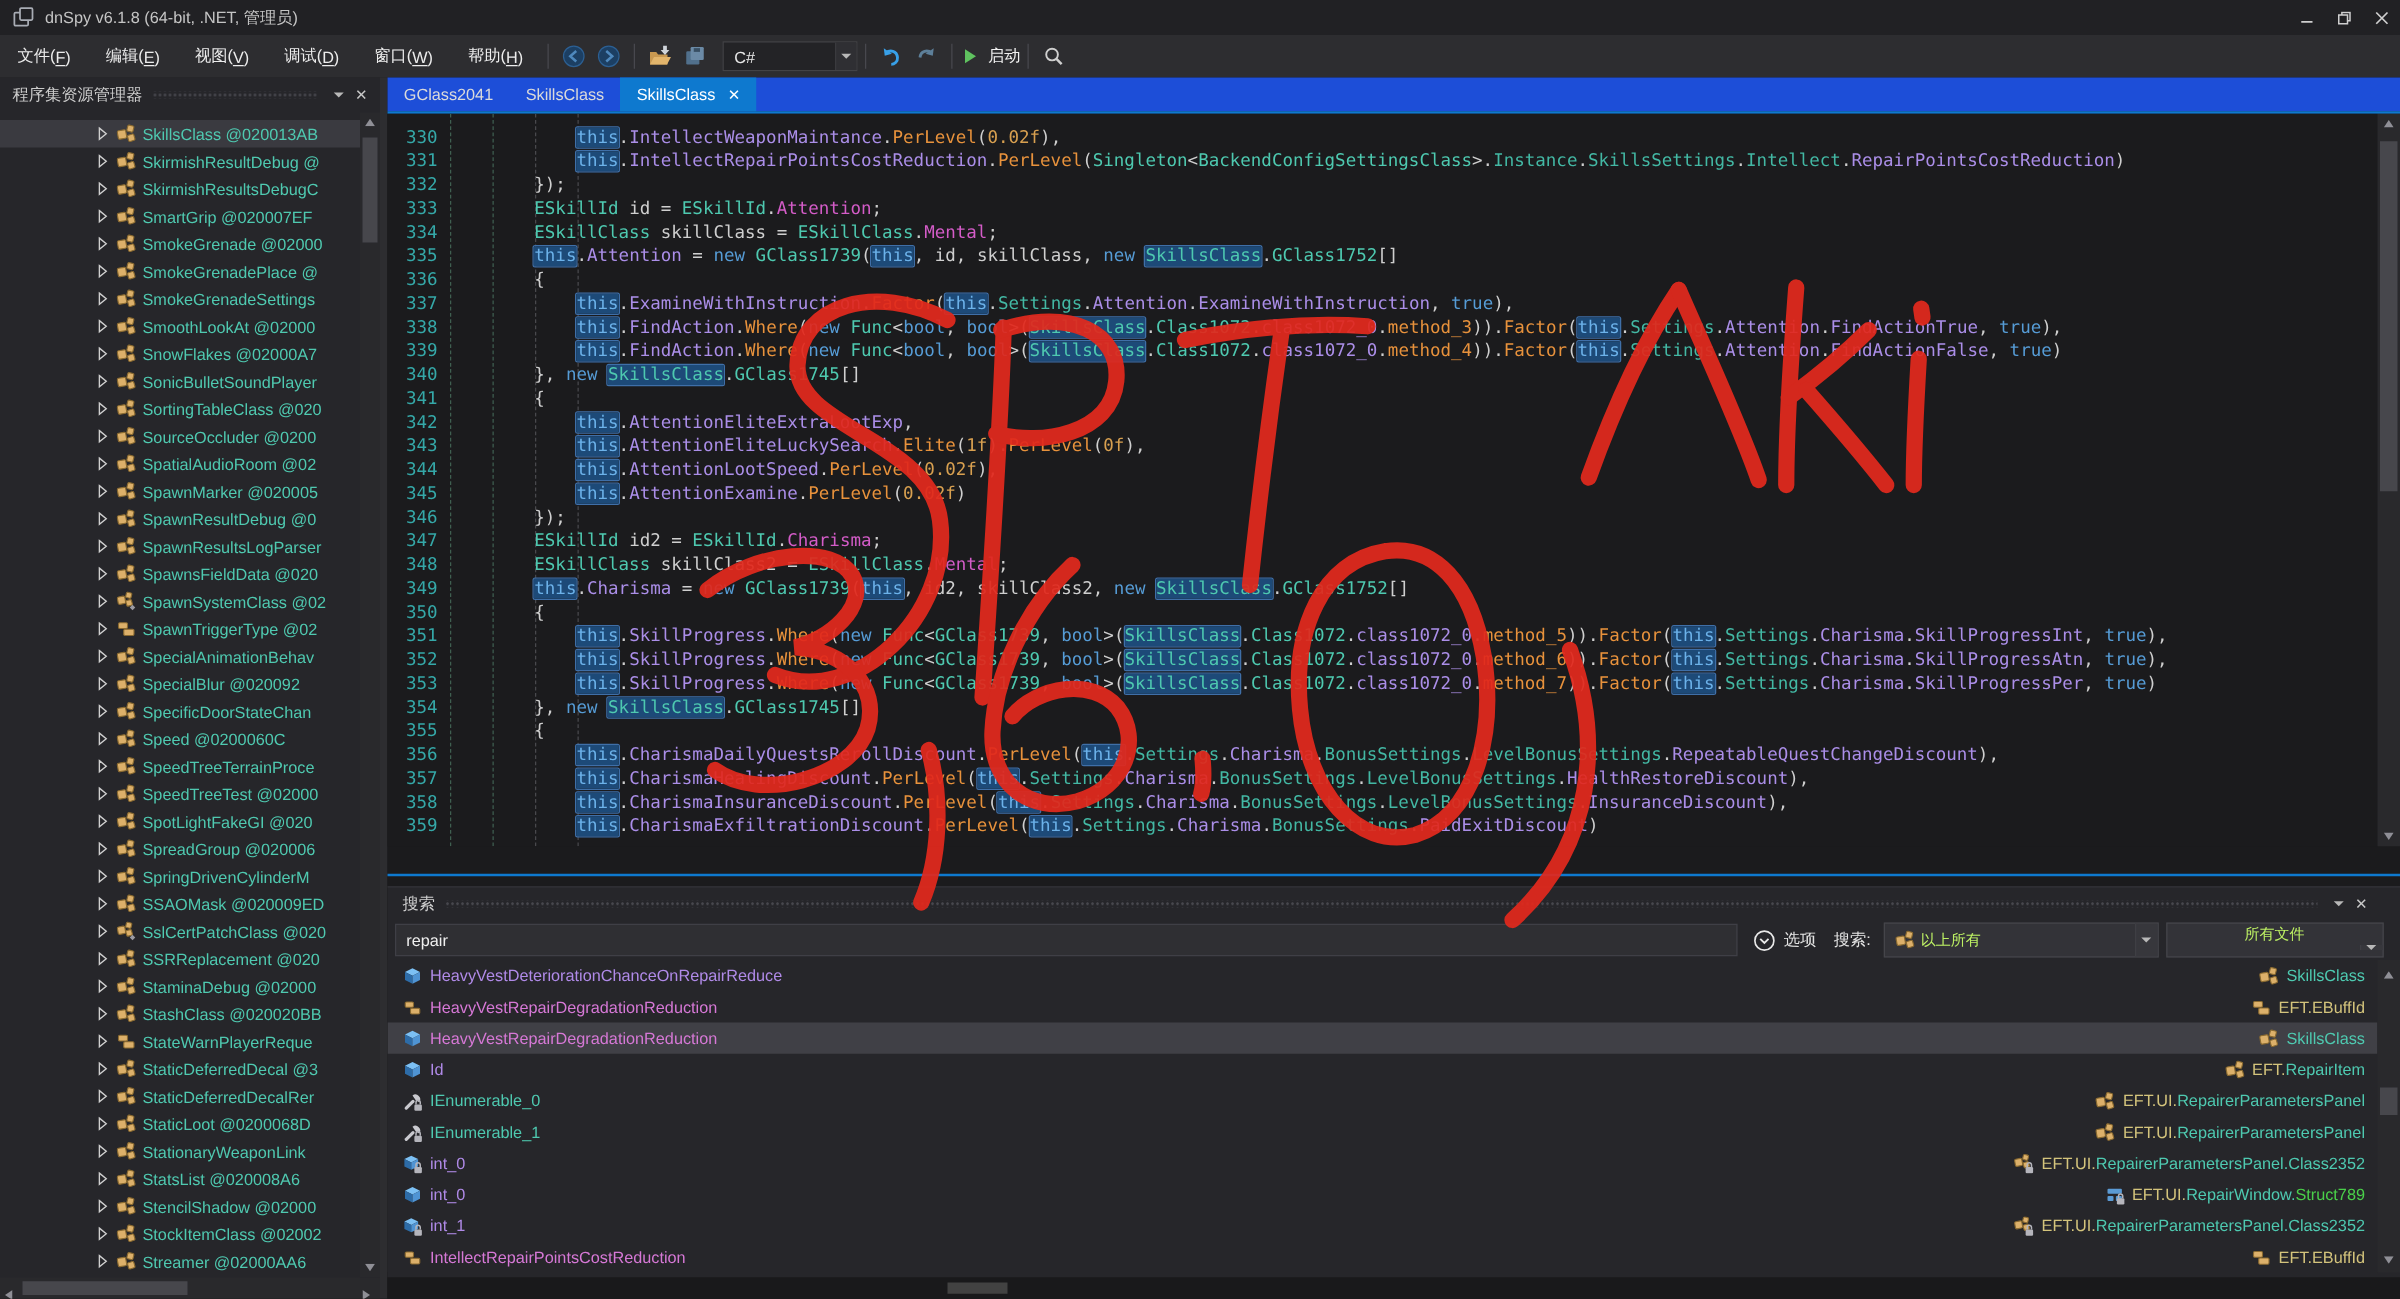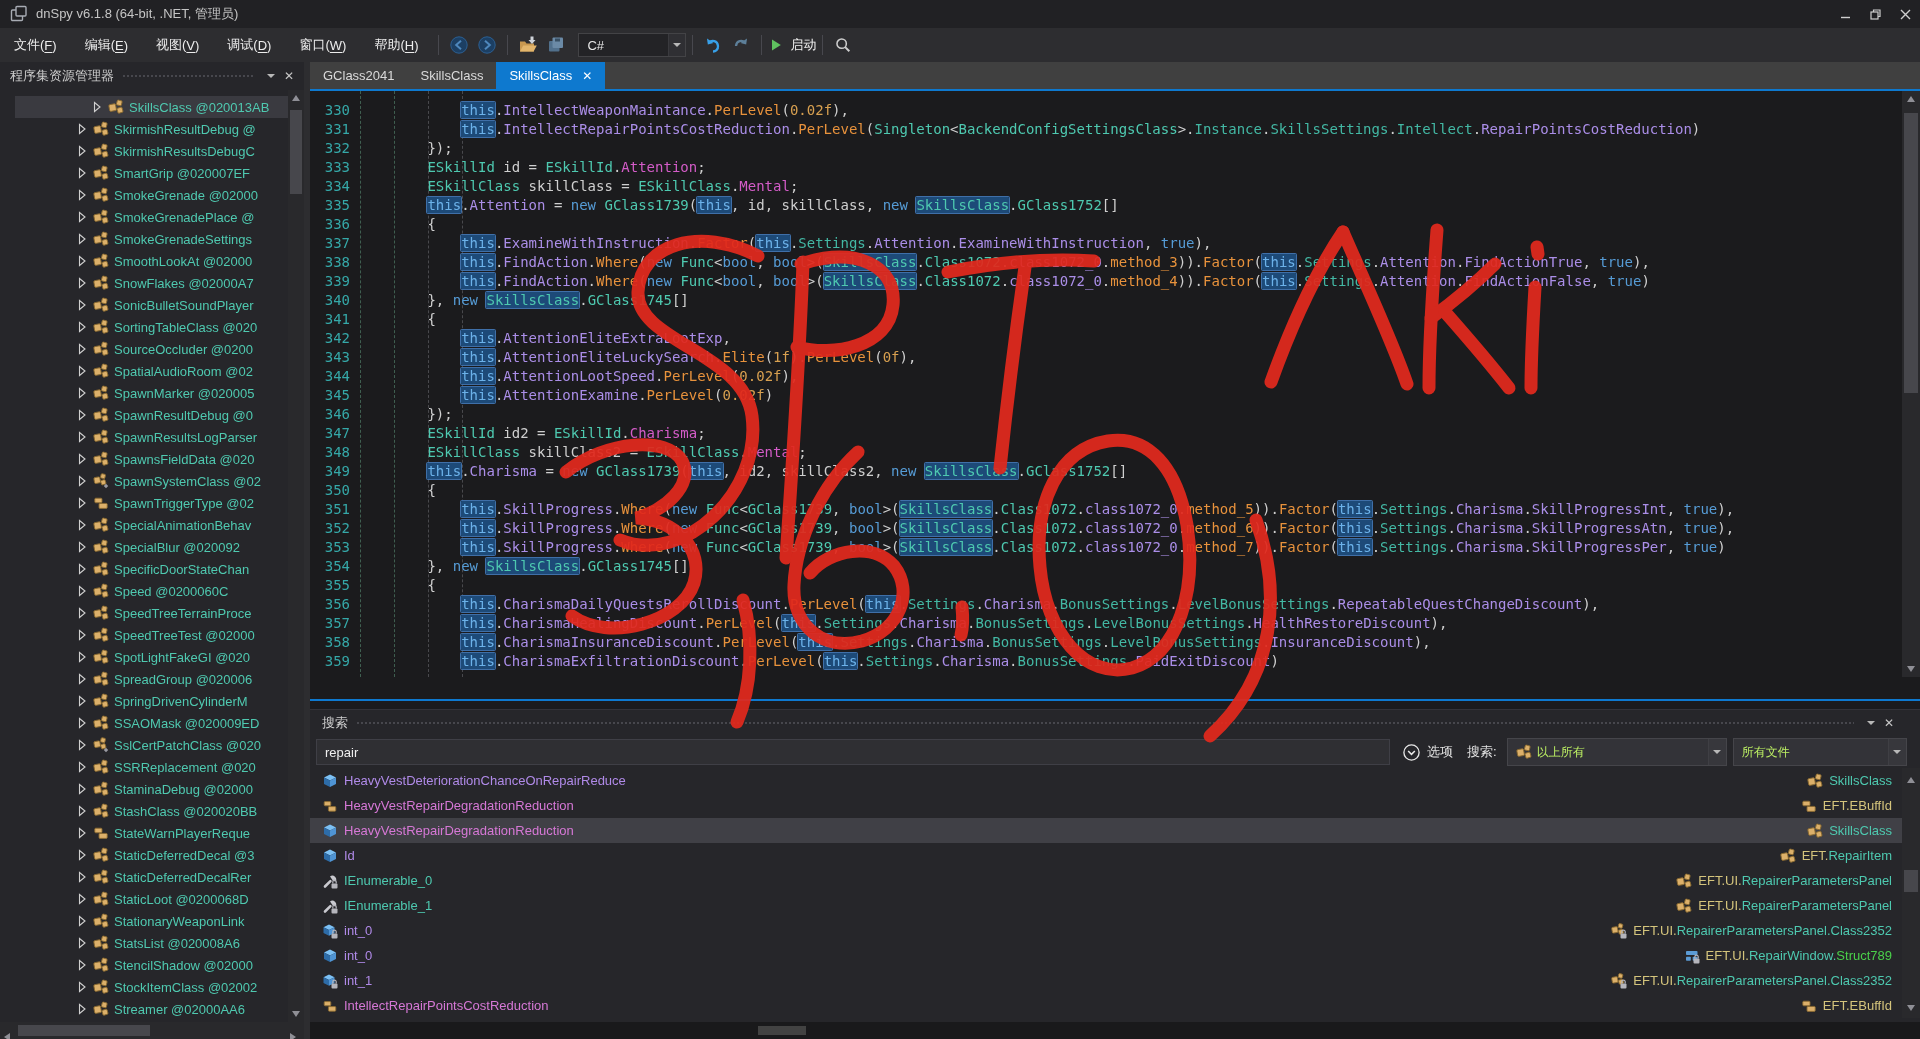--- a/index.html
+++ b/index.html
@@ -27,34 +27,34 @@
   .tri-dn{width:0;height:0;border-left:4px solid transparent;border-right:4px solid transparent;border-top:4px solid #b8b8b8;}
   .run-label{color:#f0f0f0;font-size:13px;margin-left:6px;}
   
   .sidebar{left:0;top:62px;width:304px;height:977px;background:#26262a;}
   .sb-header{height:28px;display:flex;align-items:center;padding:0 6px 0 10px;}
   .sb-title{font-size:13px;color:#cccccc;white-space:nowrap;}
   .grip{flex:1;height:6px;margin:0 8px;background-image:radial-gradient(#47474d 1px, transparent 1.2px);background-size:4px 4px;background-position:0 1px;}
   .hdr-ico{width:18px;height:18px;display:flex;align-items:center;justify-content:center;color:#c8c8c8;font-size:12px;}
   .sb-tree{position:absolute;left:0;top:28px;width:288px;height:932px;overflow:hidden;padding-top:6px;box-sizing:border-box;}
   .tree-row{height:22px;display:flex;align-items:center;padding-left:74px;white-space:nowrap;}
-  .tree-row.sel{background:#3a3a40;margin-left:15px;}
+  .tree-row.sel{background:#3a3a40;}
   .tree-row .tlabel{font-size:13px;color:#4fc9b0;margin-left:5px;}
   .ticon{width:16px;height:16px;display:inline-flex;flex:none;}
   .ticon svg{width:16px;height:16px;}
   .exp{width:16px;height:16px;margin-right:3px;flex:none;}
   
   .vscroll{background:#29292c;}
   .scroll-arrow{position:absolute;left:0;width:100%;height:16px;display:flex;align-items:center;justify-content:center;}
   .scroll-thumb{position:absolute;left:2px;right:2px;background:#47474c;}
   .hscroll{background:#29292c;}
   
   .splitter{left:304px;top:62px;width:6px;height:977px;background:#2d2d30;}
   .main{left:310px;top:62px;width:1610px;height:977px;background:#1b1b1d;}
-  .tabstrip{position:absolute;left:0;top:0;width:100%;height:27px;background:#404040;display:flex;}
+  .tabstrip{position:absolute;left:0;top:0;width:100%;height:27px;background:#1d4ed8;display:flex;}
   .tab{padding:0 13px;display:flex;align-items:center;font-size:13px;color:#dadada;}
   .tab.active{background:#0e79cf;color:#ffffff;}
   .tab .tclose{margin-left:10px;font-size:12px;color:#fff;}
   .blueline{position:absolute;left:0;width:100%;height:2px;background:#0e79cf;}
   
   .editor{position:absolute;left:0;top:29px;width:1592px;height:586px;overflow:hidden;background:#1b1b1d;}
   .guides{position:absolute;top:0;bottom:0;width:0;border-left:1px dashed #44554c;}
   .codelines{position:absolute;left:0;top:10px;}
   .cl{display:flex;height:19px;line-height:19px;font-family:"DejaVu Sans Mono",monospace;font-size:14px;white-space:pre;}
   .ln{width:40px;text-align:right;padding-right:8px;color:#35a8a8;flex:none;}
@@ -961,21 +961,21 @@
                   <rect x="9.4" y="8.6" width="5.2" height="5.2" rx="1" transform="rotate(-16 12 11.2)"></rect>
                 </g>
               </svg>
             </span>
             <span>以上所有</span>
           </span>
         <span class="carr" style="margin-left:auto;">
             <span class="tri-dn"></span>
           </span>
       </div>
-      <div class="dd" style="width:172px;margin-left:6px;">
+      <div class="dd" style="width:172px;margin-left:6px;flex-direction:column;">
         <span class="dlabel">
             <span>所有文件</span>
           </span>
         <span class="carr" style="margin-left:auto;">
             <span class="tri-dn"></span>
           </span>
       </div>
     </div>
     <div class="sp-results">
         <div class="res-row">

